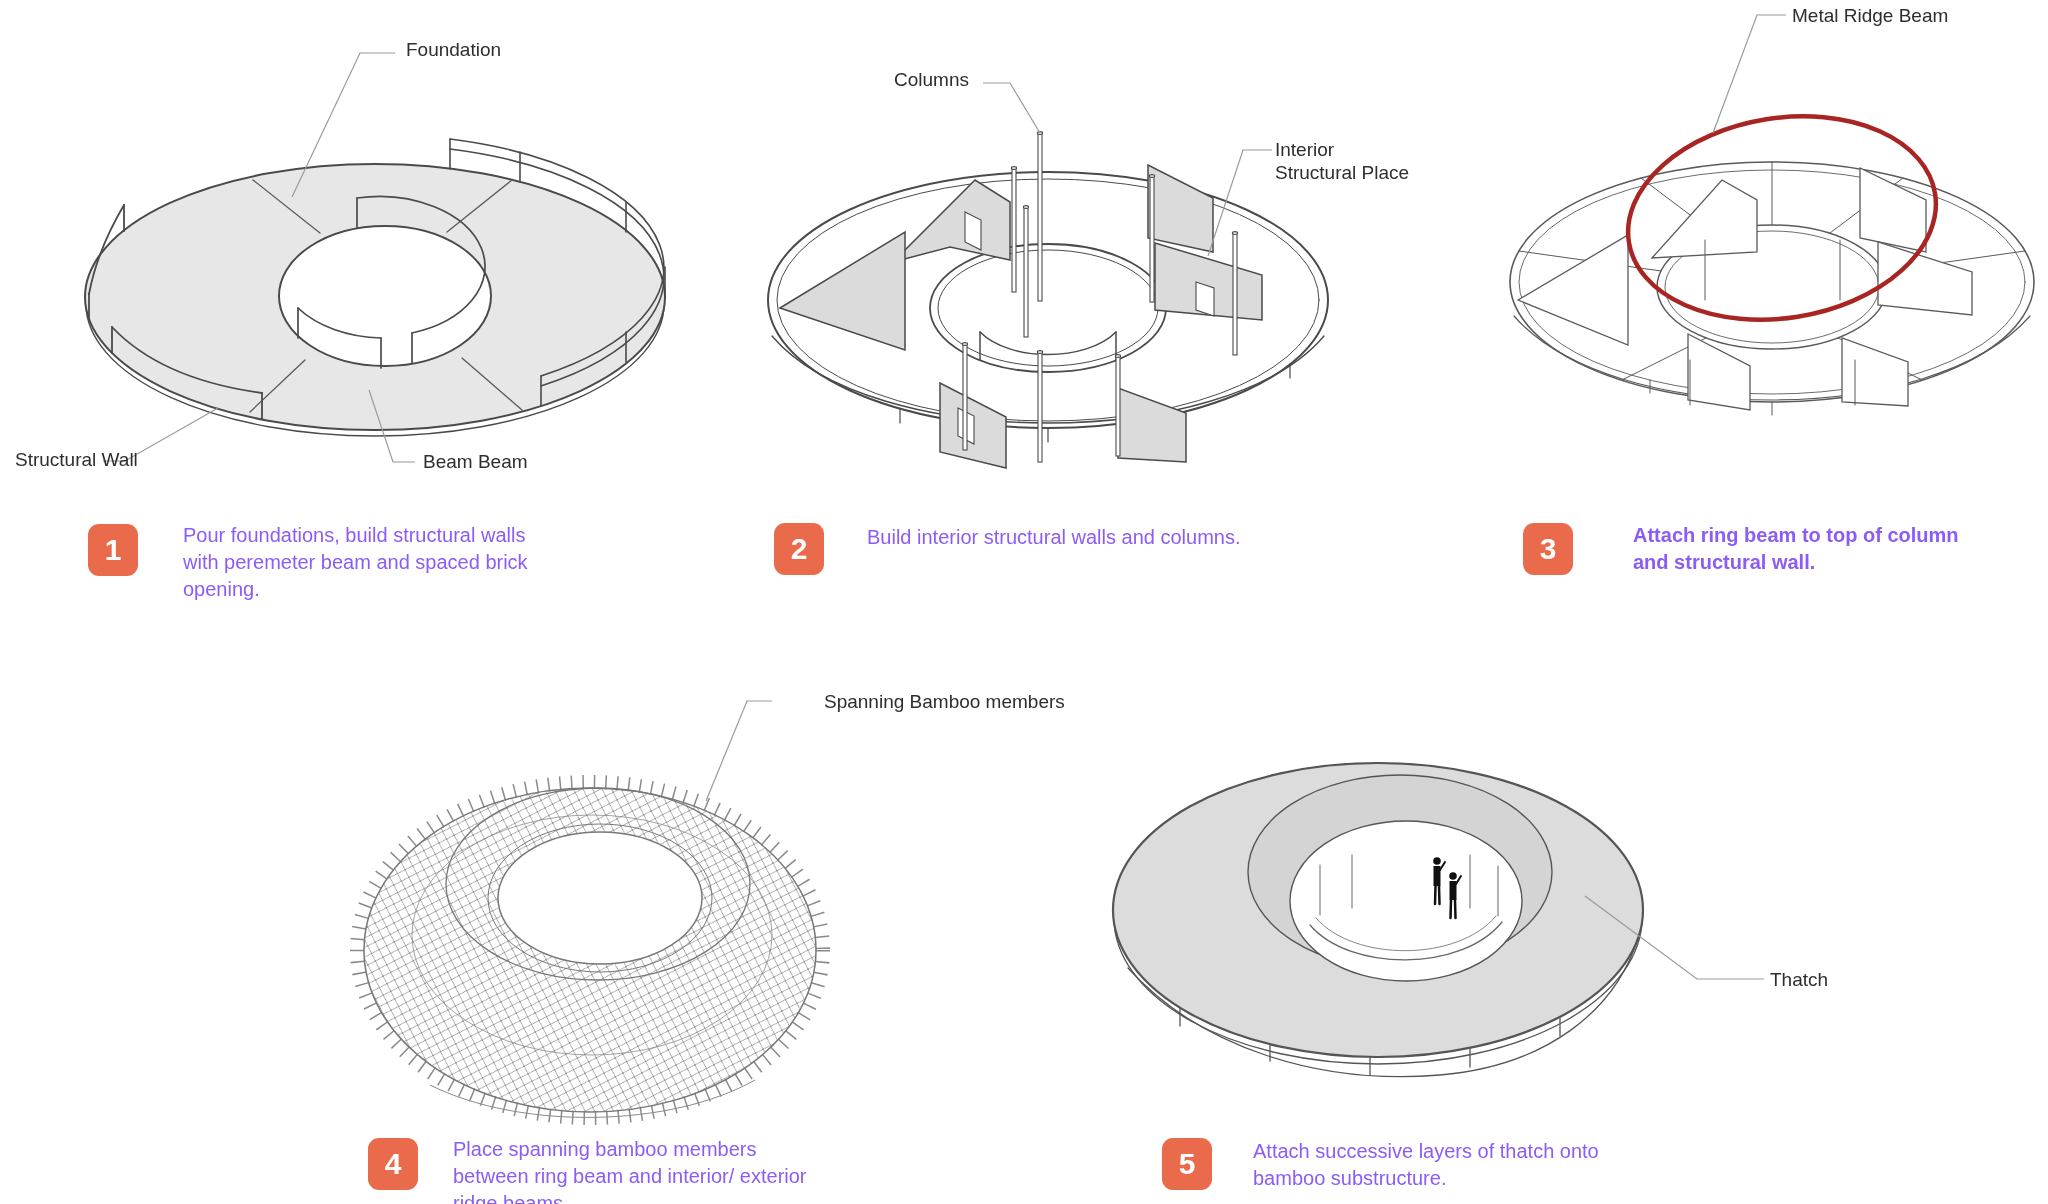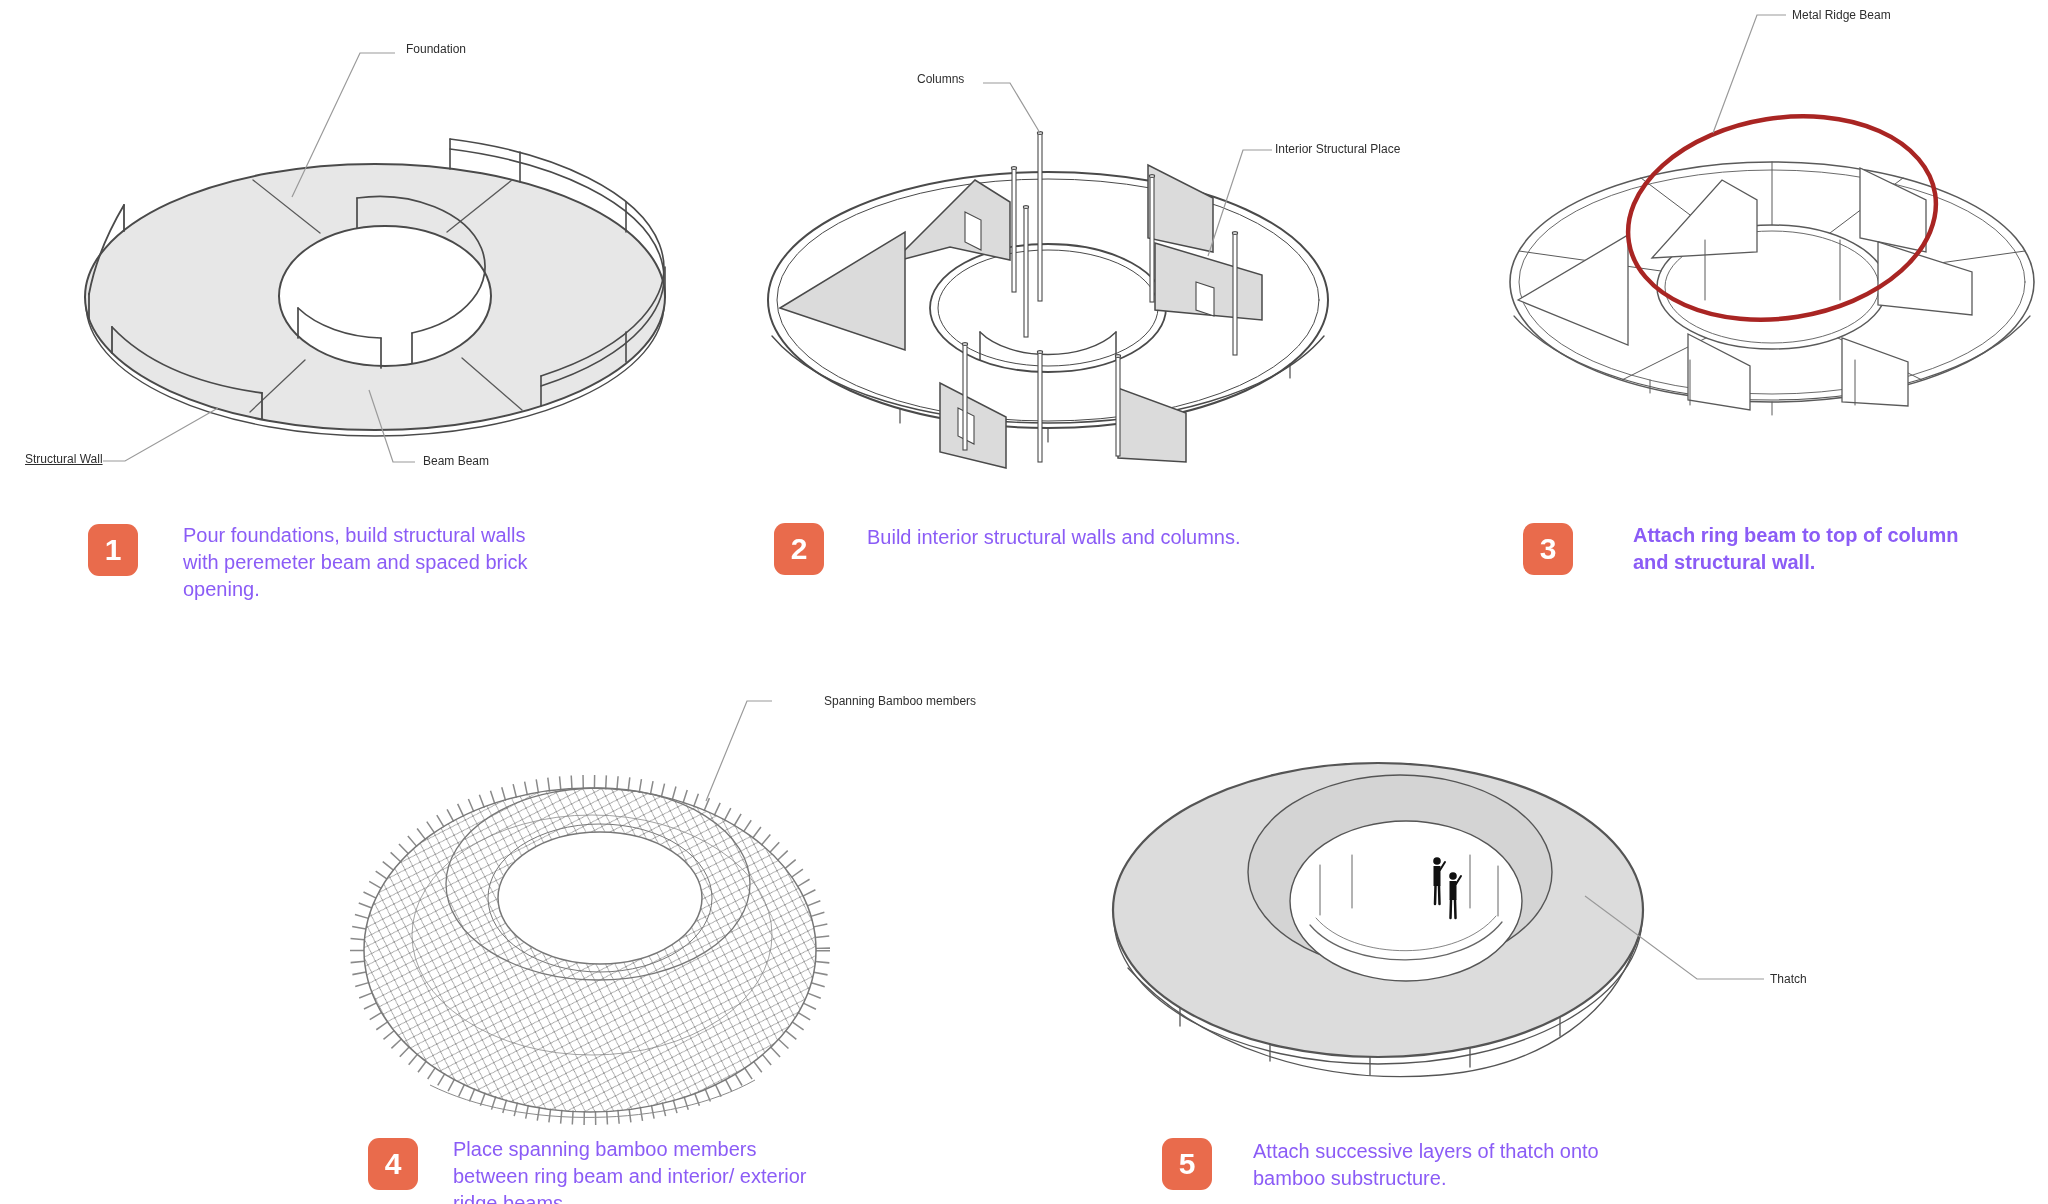--- a/index.html
+++ b/index.html
@@ -1,19 +1,19 @@
 <!DOCTYPE html>
 <html><head>
 <meta charset="utf-8">
 <style>
   html,body{margin:0;padding:0;background:#ffffff;}
   #canvas{position:relative;width:2048px;height:1204px;background:#ffffff;overflow:hidden;
           font-family:"Liberation Sans",sans-serif;}
   #art{position:absolute;left:0;top:0;}
-  .ann{position:absolute;font-size:12px;color:#2e2e2e;white-space:nowrap;line-height:23px;}
+  .ann{position:absolute;font-size:19px;color:#2e2e2e;white-space:nowrap;line-height:23px;}
   .ann.wrap{white-space:normal;}
   .badge{position:absolute;width:50px;height:52px;background:#E96B4C;border-radius:11px;
          color:#ffffff;font-weight:bold;font-size:30px;display:flex;align-items:center;
          justify-content:center;}
   .caption{position:absolute;font-size:20px;line-height:27px;color:#8b5cf6;}
 </style>
 </head>
 <body>
 
 <div id="canvas">
@@ -197,23 +197,23 @@
       <polyline points="415,462 393,462 369,390"></polyline>
       <polyline points="983,83 1010,83 1040,133"></polyline>
       <polyline points="1272,150 1243,150 1208,256"></polyline>
       <polyline points="1786,15 1757,15 1713,133"></polyline>
       <polyline points="772,701 747,701 706,801"></polyline>
       <polyline points="1764,979 1697,979 1585,896"></polyline>
     </g>
   </svg>
 
   <div class="ann" style="left:406px;top:38px;text-align:right;">Foundation</div>
-  <div class="ann" style="left:25px;top:448px;text-decoration:underline;">Structural Wall</div>
+  <div class="ann" style="left:15px;top:448px;">Structural Wall</div>
   <div class="ann" style="left:423px;top:450px;">Beam Beam</div>
-  <div class="ann" style="left:917px;top:68px;">Columns</div>
+  <div class="ann" style="left:894px;top:68px;">Columns</div>
   <div class="ann wrap" style="left:1275px;top:138px;width:135px;">Interior Structural Place</div>
   <div class="ann" style="left:1792px;top:4px;">Metal Ridge Beam</div>
   <div class="ann" style="left:777px;top:690px;margin-left:47px;">Spanning Bamboo members</div>
   <div class="ann" style="left:1770px;top:968px;">Thatch</div>
 
   <div class="badge" style="left:88px;top:524px;">1</div>
   <div class="caption" style="left:183px;top:522px;width:345px;">Pour foundations, build structural walls with peremeter beam and spaced brick opening.</div>
 
   <div class="badge" style="left:774px;top:523px;">2</div>
   <div class="caption" style="left:867px;top:524px;width:480px;">Build interior structural walls and columns.</div>

